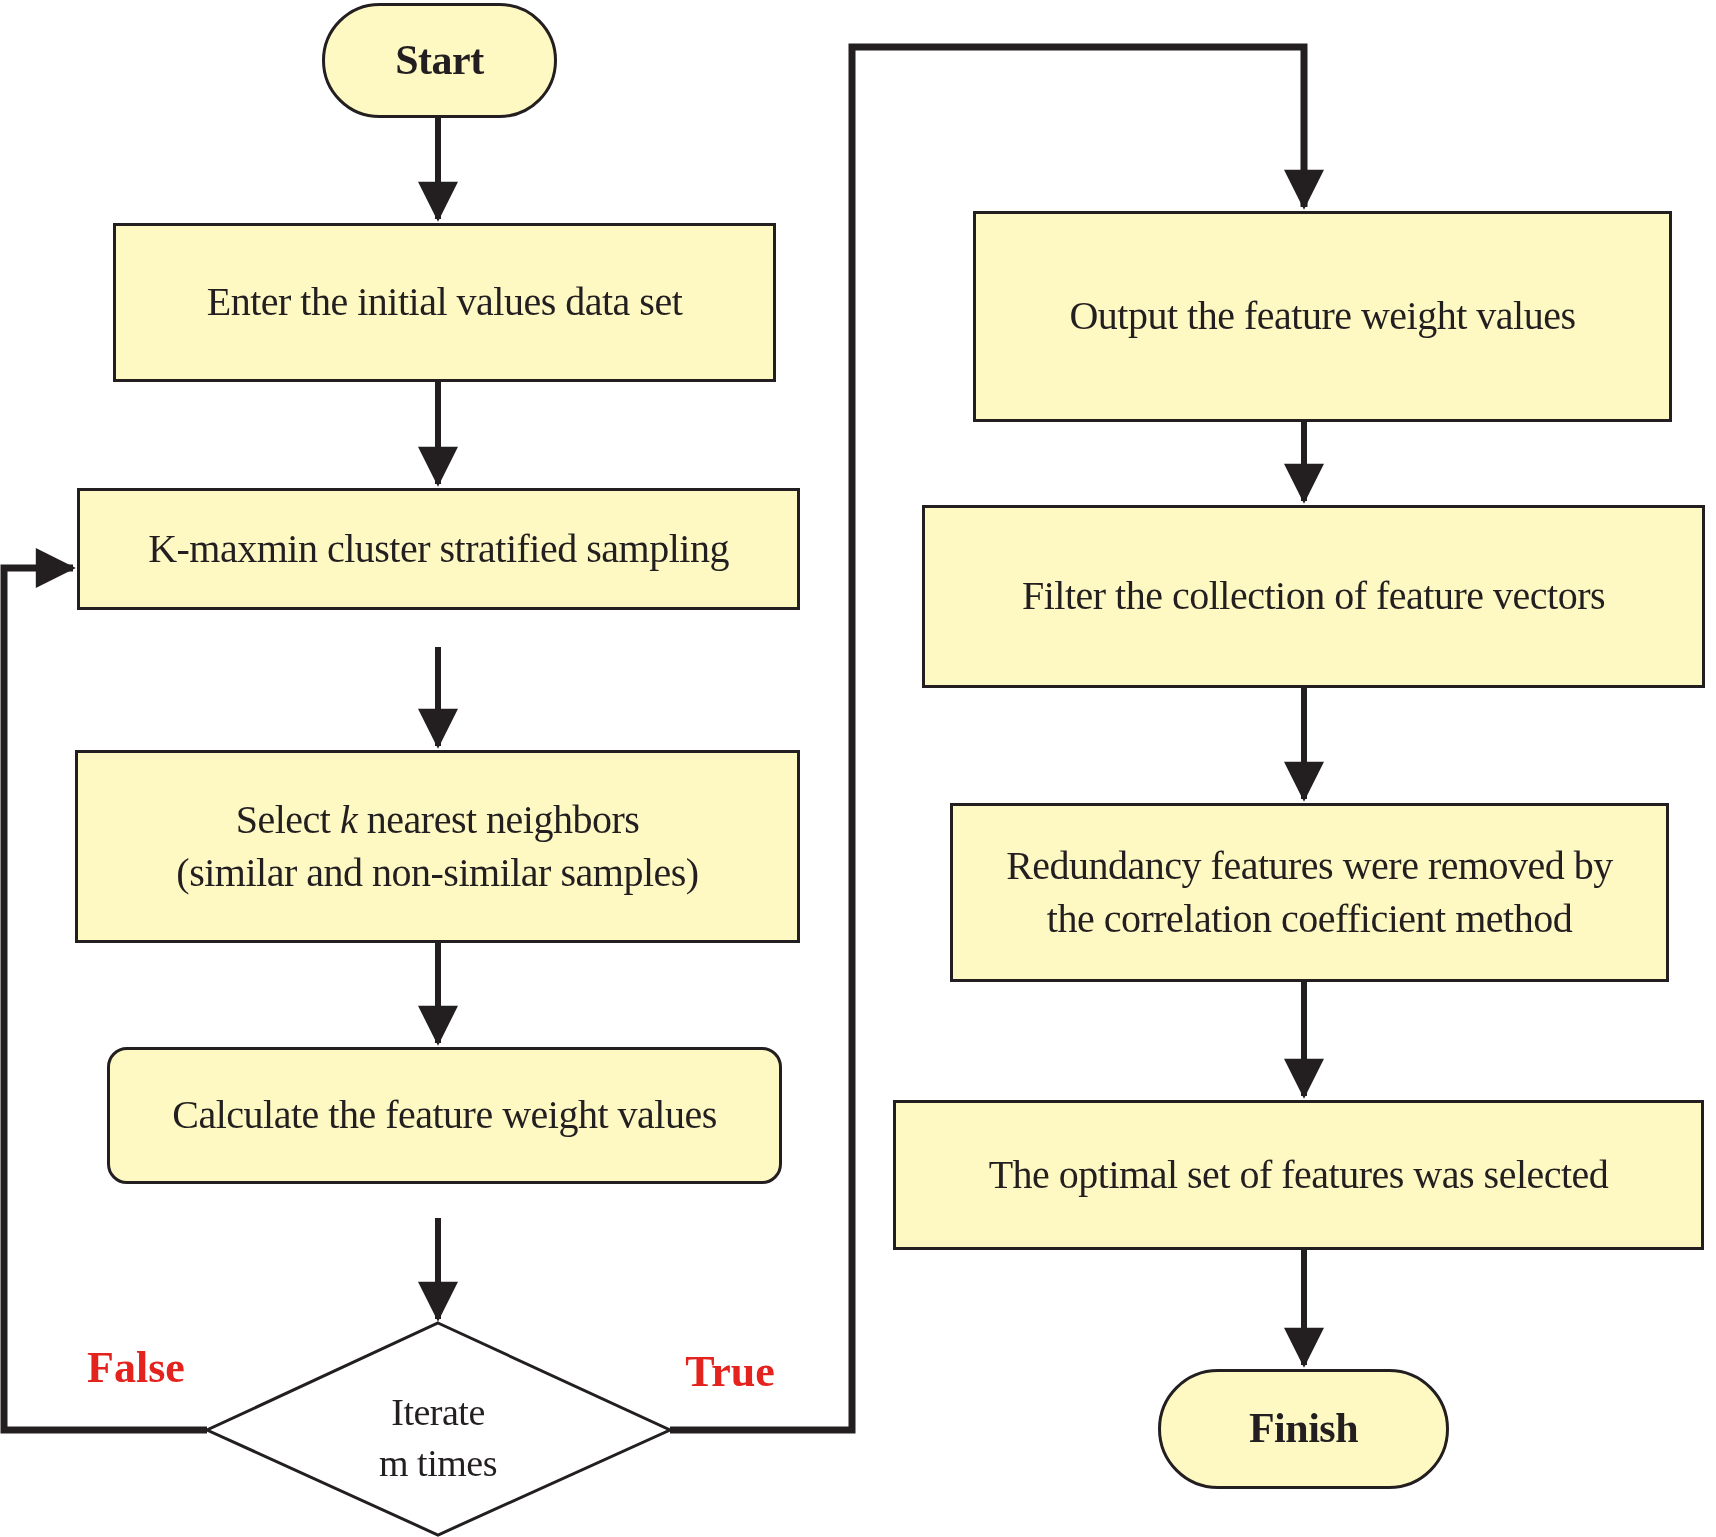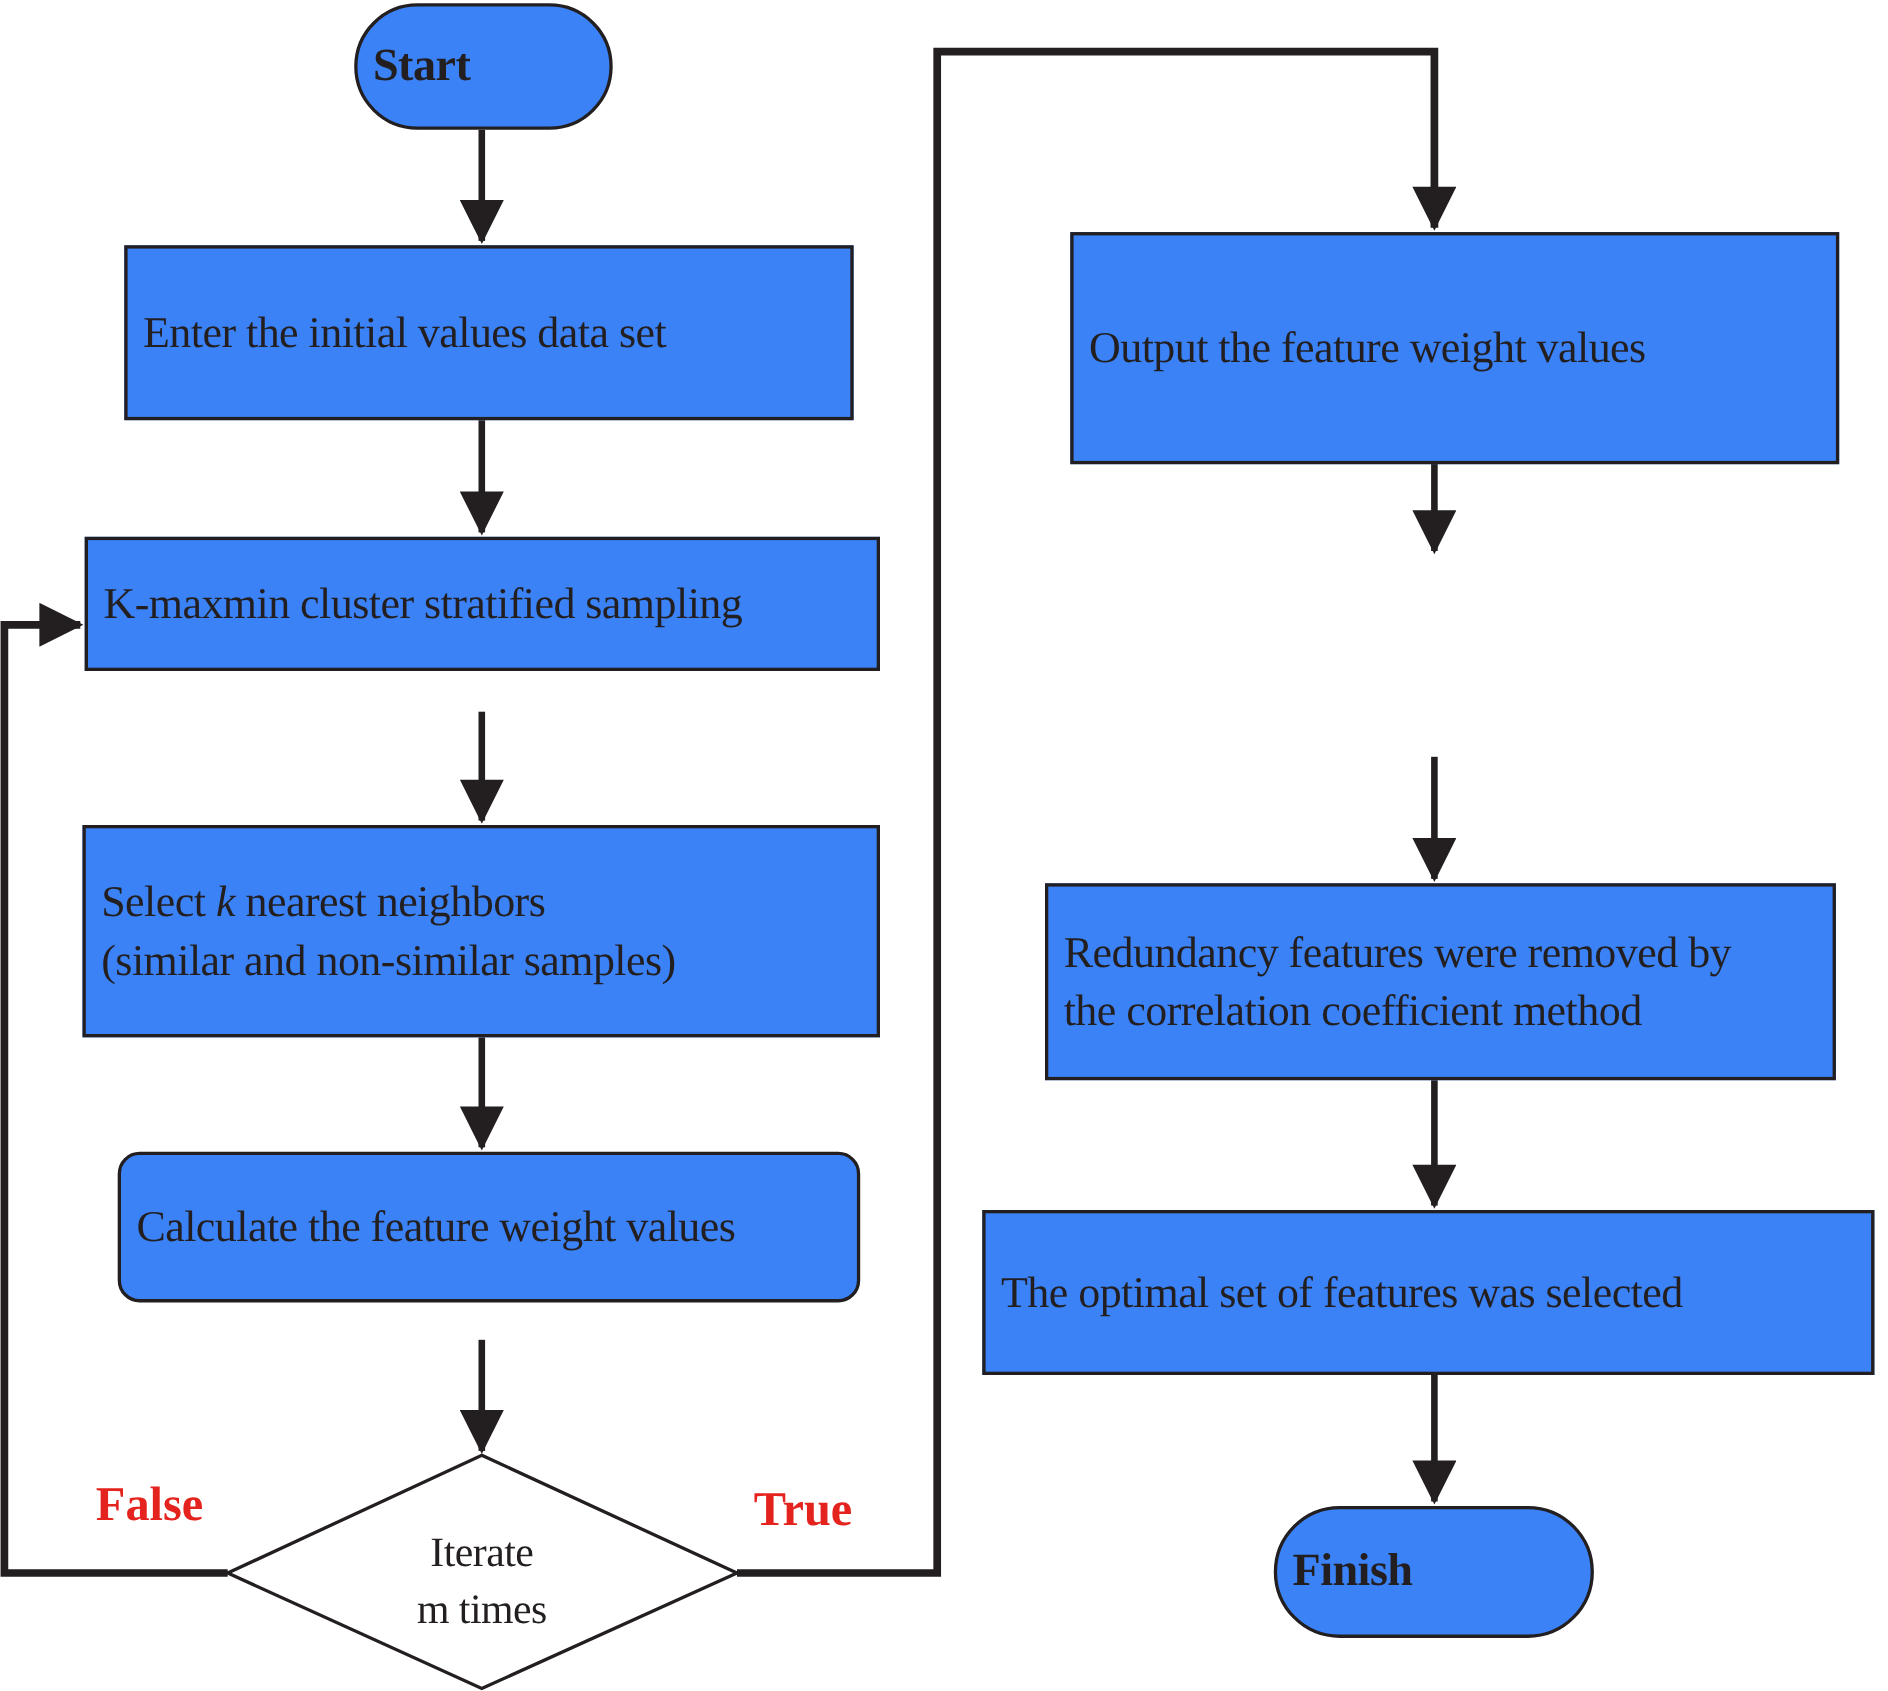--- a/index.html
+++ b/index.html
@@ -16,22 +16,22 @@
     color:var(--stroke);
     overflow:hidden;
   }
   .connectors{position:absolute;left:0;top:0;width:100%;height:100%;z-index:0;}
   .edge{stroke:var(--stroke);fill:none;stroke-width:6;}
   .edge.thick{stroke-width:7;}
   #arrowhead path{fill:var(--stroke);}
   .diamond-shape{fill:#ffffff;stroke:var(--stroke);stroke-width:3;}
   .node{
     position:absolute;z-index:1;box-sizing:border-box;
-    border:3px solid var(--stroke);background:#3b82f6;
-    display:flex;flex-direction:column;align-items:flex-start;justify-content:center;
+    border:3px solid var(--stroke);background:#fef9c3;
+    display:flex;flex-direction:column;align-items:center;justify-content:center;
     text-align:center;font-size:40px;line-height:1.32;letter-spacing:-0.5px;
     padding:0 14px;
   }
   .terminal{border-radius:60px;font-weight:bold;font-size:42px;}
   .label-overlay{
     position:absolute;z-index:1;background:transparent;border:none;
     display:flex;flex-direction:column;align-items:center;justify-content:center;
     text-align:center;font-size:38px;line-height:1.35;letter-spacing:-0.5px;
   }
   .branch-label{
@@ -103,20 +103,23 @@
   </div>
 
   <div class="branch-label" style="left:660px;top:1342px;width:140px;height:58px;">
     <span>True</span>
   </div>
 
   <div class="node" style="left:973px;top:211px;width:699px;height:211px;">
     <span>Output the feature weight values</span>
   </div>
 
+  <div class="node" style="left:922px;top:505px;width:783px;height:183px;">
+    <span>Filter the collection of feature vectors</span>
+  </div>
 
   <div class="node" style="left:950px;top:803px;width:719px;height:179px;">
     <span>Redundancy features were removed by</span>
     <span>the correlation coefficient method</span>
   </div>
 
   <div class="node" style="left:893px;top:1100px;width:811px;height:150px;">
     <span>The optimal set of features was selected</span>
   </div>
 

